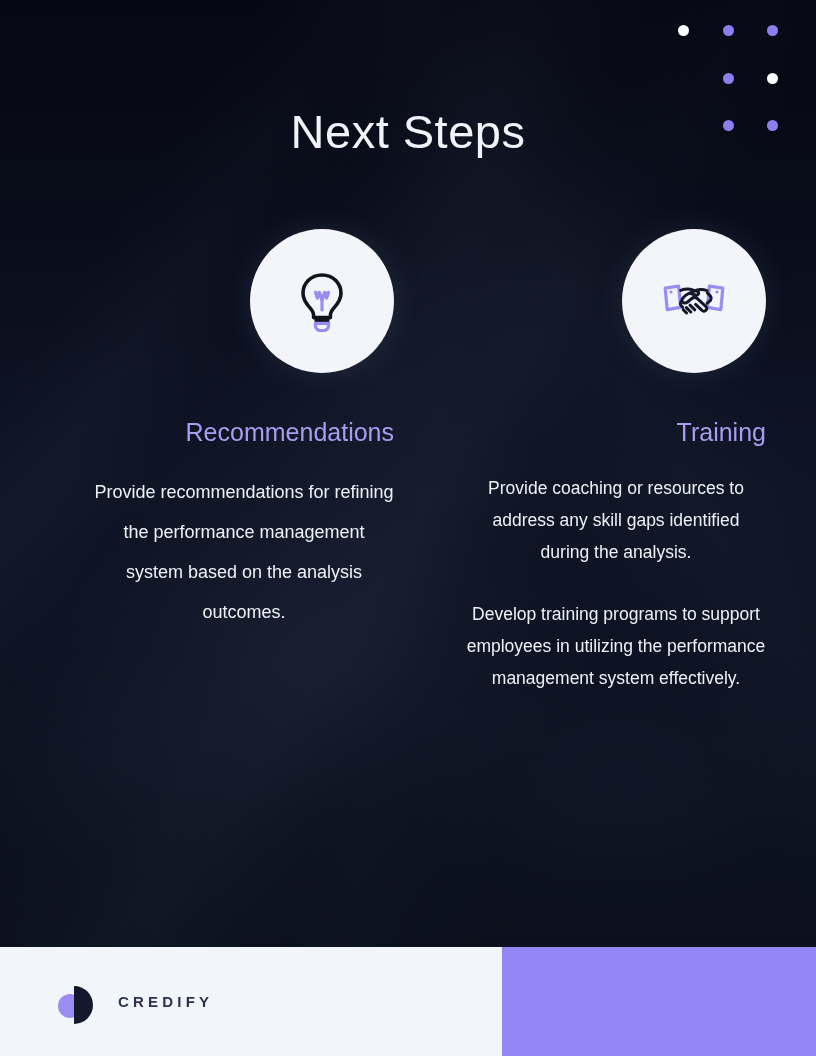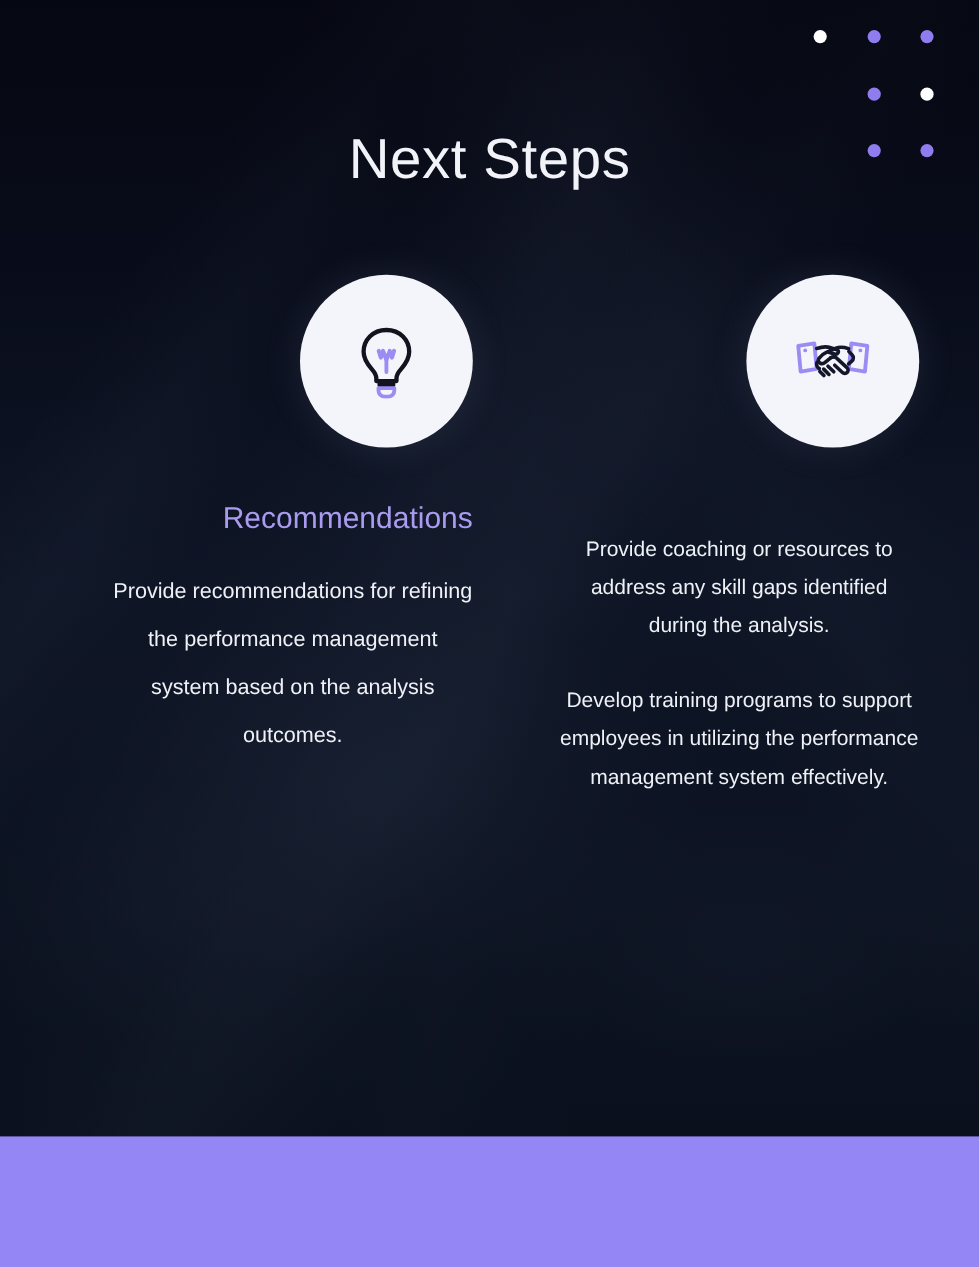--- a/index.html
+++ b/index.html
@@ -186,26 +186,36 @@
           <path d="M45.2 14.6 C41.6 13.4 37.6 13.0 34.6 14.2 L27.0 17.4 C24.6 18.4 22.2 20.4 20.6 22.4 C19.4 24.0 19.8 25.8 21.4 26.6 C22.8 27.4 24.4 27.0 25.6 26.0 L30.2 22.2" fill="none" stroke="#14162a" stroke-width="3.0" stroke-linejoin="round" stroke-linecap="round"></path>
           <path d="M30.2 22.2 C32.0 21.0 34.0 21.2 35.4 22.6 L44.0 30.6 C45.2 31.8 45.0 33.6 43.6 34.6 C42.4 35.4 40.8 35.2 39.8 34.2 L33.6 28.4" fill="none" stroke="#14162a" stroke-width="3.0" stroke-linejoin="round" stroke-linecap="round"></path>
           <path d="M45.4 17.0 L48.0 19.6 C49.6 21.2 49.4 23.6 47.8 25.0 L45.2 27.2" fill="none" stroke="#14162a" stroke-width="3.0" stroke-linejoin="round" stroke-linecap="round"></path>
           <path d="M28.0 29.2 L32.8 33.8" fill="none" stroke="#14162a" stroke-width="3.0" stroke-linecap="round"></path>
           <path d="M24.4 31.6 L28.8 36.0" fill="none" stroke="#14162a" stroke-width="3.0" stroke-linecap="round"></path>
           <path d="M21.2 33.6 L24.6 37.0" fill="none" stroke="#14162a" stroke-width="3.0" stroke-linecap="round"></path>
           <path d="M18.8 26.0 C18.0 28.0 19.0 30.2 20.8 31.2" fill="none" stroke="#14162a" stroke-width="3.0" stroke-linecap="round"></path>
         </svg>
       </div>
       <h2 class="col-title">
+        <span class="ln">Training</span>
       </h2>
       <div class="col-body">
         <p>Provide coaching or resources to address any skill gaps identified during the analysis.</p>
         <p>Develop training programs to support employees in utilizing the performance management system effectively.</p>
       </div>
     </div>
 
   </div>
 
   <div class="footer">
+    <div class="footer-left">
+      <div class="logo">
+        <span class="logo-mark">
+          <span class="logo-dot"></span>
+          <span class="logo-half"></span>
+        </span>
+        <span class="logo-text">CREDIFY</span>
+      </div>
+    </div>
     <div class="footer-right"></div>
   </div>
 
 </div>
 
 </body></html>

